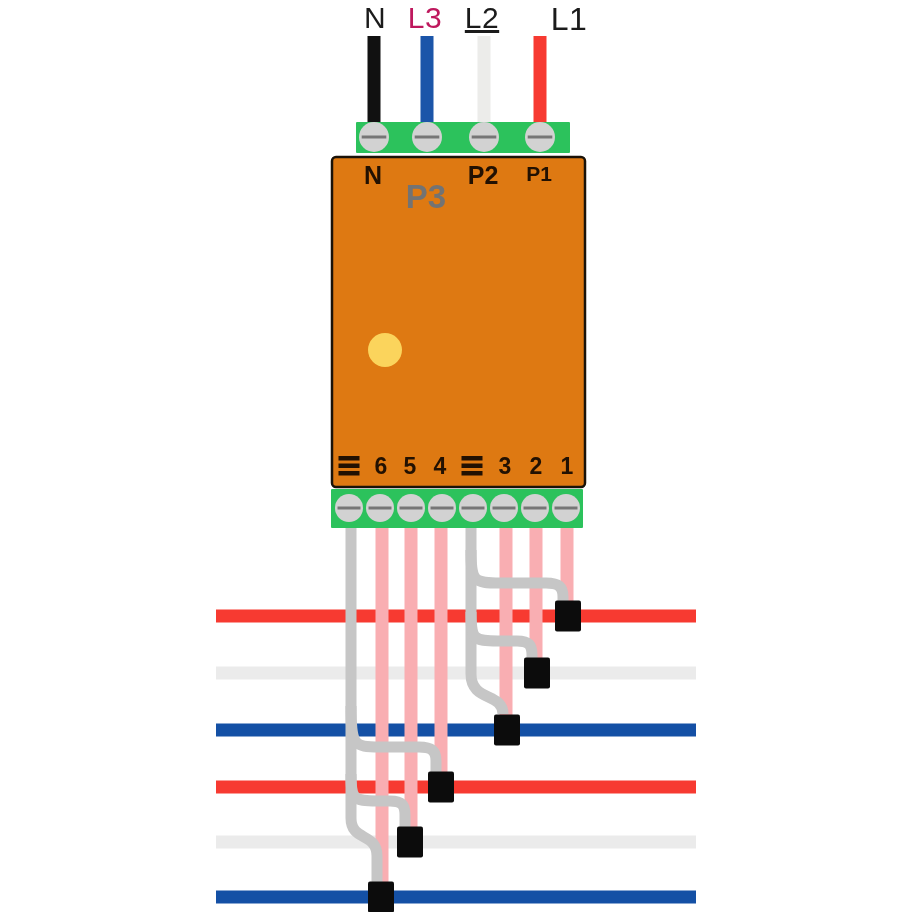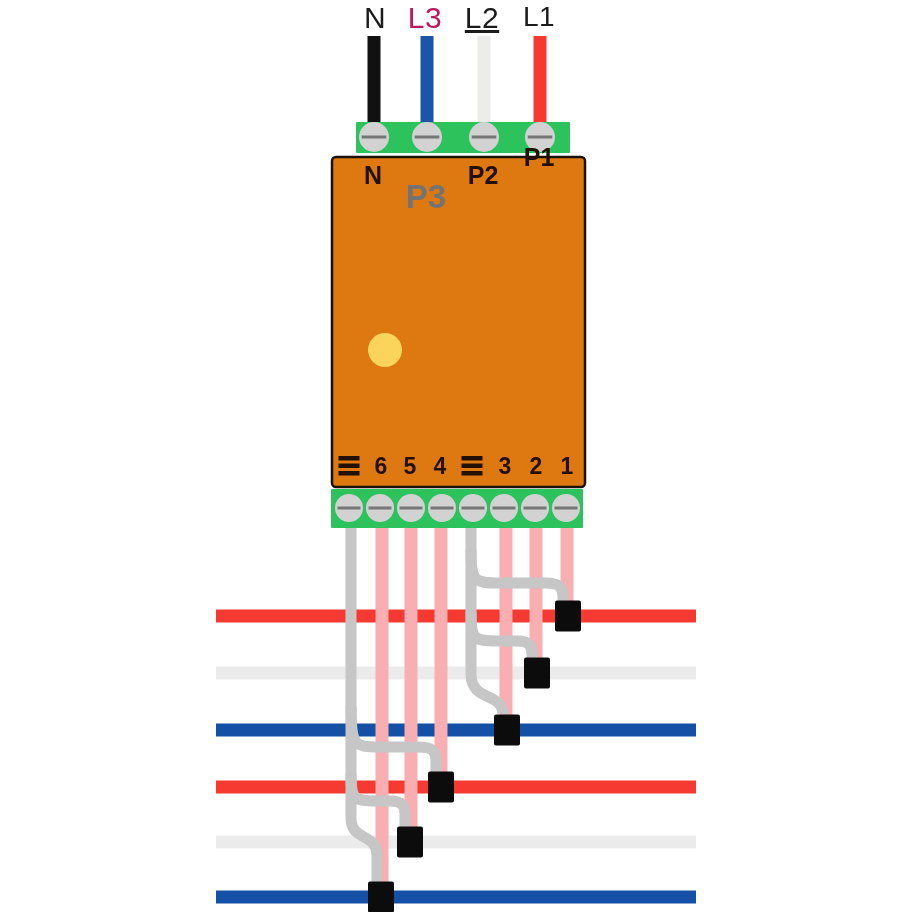--- a/index.html
+++ b/index.html
@@ -87,25 +87,25 @@
       <rect x="338.5" y="463.5" width="21" height="4.5" fill="#221102"></rect>
       <rect x="338.5" y="471" width="21" height="4.5" fill="#221102"></rect>
       <rect x="461.5" y="456" width="21" height="4.5" fill="#221102"></rect>
       <rect x="461.5" y="463.5" width="21" height="4.5" fill="#221102"></rect>
       <rect x="461.5" y="471" width="21" height="4.5" fill="#221102"></rect>
     </svg>
   <div id="label-layer">
       <div class="diagram-label supply-label" style="left: 375px; top: 3px; font-size: 30px; color: rgb(27, 27, 27);">N</div>
       <div class="diagram-label supply-label" style="left: 425px; top: 3px; font-size: 30px; color: #be185d;">L3</div>
       <div class="diagram-label supply-label" style="left: 482px; top: 3px; font-size: 30px; color: rgb(27, 27, 27); text-decoration: underline;">L2</div>
-      <div class="diagram-label supply-label" style="left: 539px; top: 3px; font-size: 28px; color: rgb(27, 27, 27);">L1</div>
+      <div class="diagram-label supply-label" style="left: 569px; top: 3px; font-size: 32px; color: rgb(27, 27, 27);">L1</div>
       <div class="diagram-label device-input-label" style="left: 373px; top: 163px; font-size: 25px; color: rgb(34, 17, 2);">N</div>
       <div class="diagram-label device-input-label" style="left: 426px; top: 180px; font-size: 33px; color: #737373;">P3</div>
       <div class="diagram-label device-input-label" style="left: 483px; top: 163px; font-size: 25px; color: rgb(34, 17, 2);">P2</div>
-      <div class="diagram-label device-input-label" style="left: 539px; top: 145px; font-size: 25px; color: rgb(34, 17, 2);">P1</div>
+      <div class="diagram-label device-input-label" style="left: 539px; top: 163px; font-size: 21px; color: rgb(34, 17, 2);">P1</div>
       <div class="diagram-label device-terminal-label" style="left: 381px; top: 455px; font-size: 23px; color: rgb(34, 17, 2);">6</div>
       <div class="diagram-label device-terminal-label" style="left: 410px; top: 455px; font-size: 23px; color: rgb(34, 17, 2);">5</div>
       <div class="diagram-label device-terminal-label" style="left: 440px; top: 455px; font-size: 23px; color: rgb(34, 17, 2);">4</div>
       <div class="diagram-label device-terminal-label" style="left: 505px; top: 455px; font-size: 23px; color: rgb(34, 17, 2);">3</div>
       <div class="diagram-label device-terminal-label" style="left: 536px; top: 455px; font-size: 23px; color: rgb(34, 17, 2);">2</div>
       <div class="diagram-label device-terminal-label" style="left: 567px; top: 455px; font-size: 23px; color: rgb(34, 17, 2);">1</div>
     </div>
 </div>
 
 </body></html>

